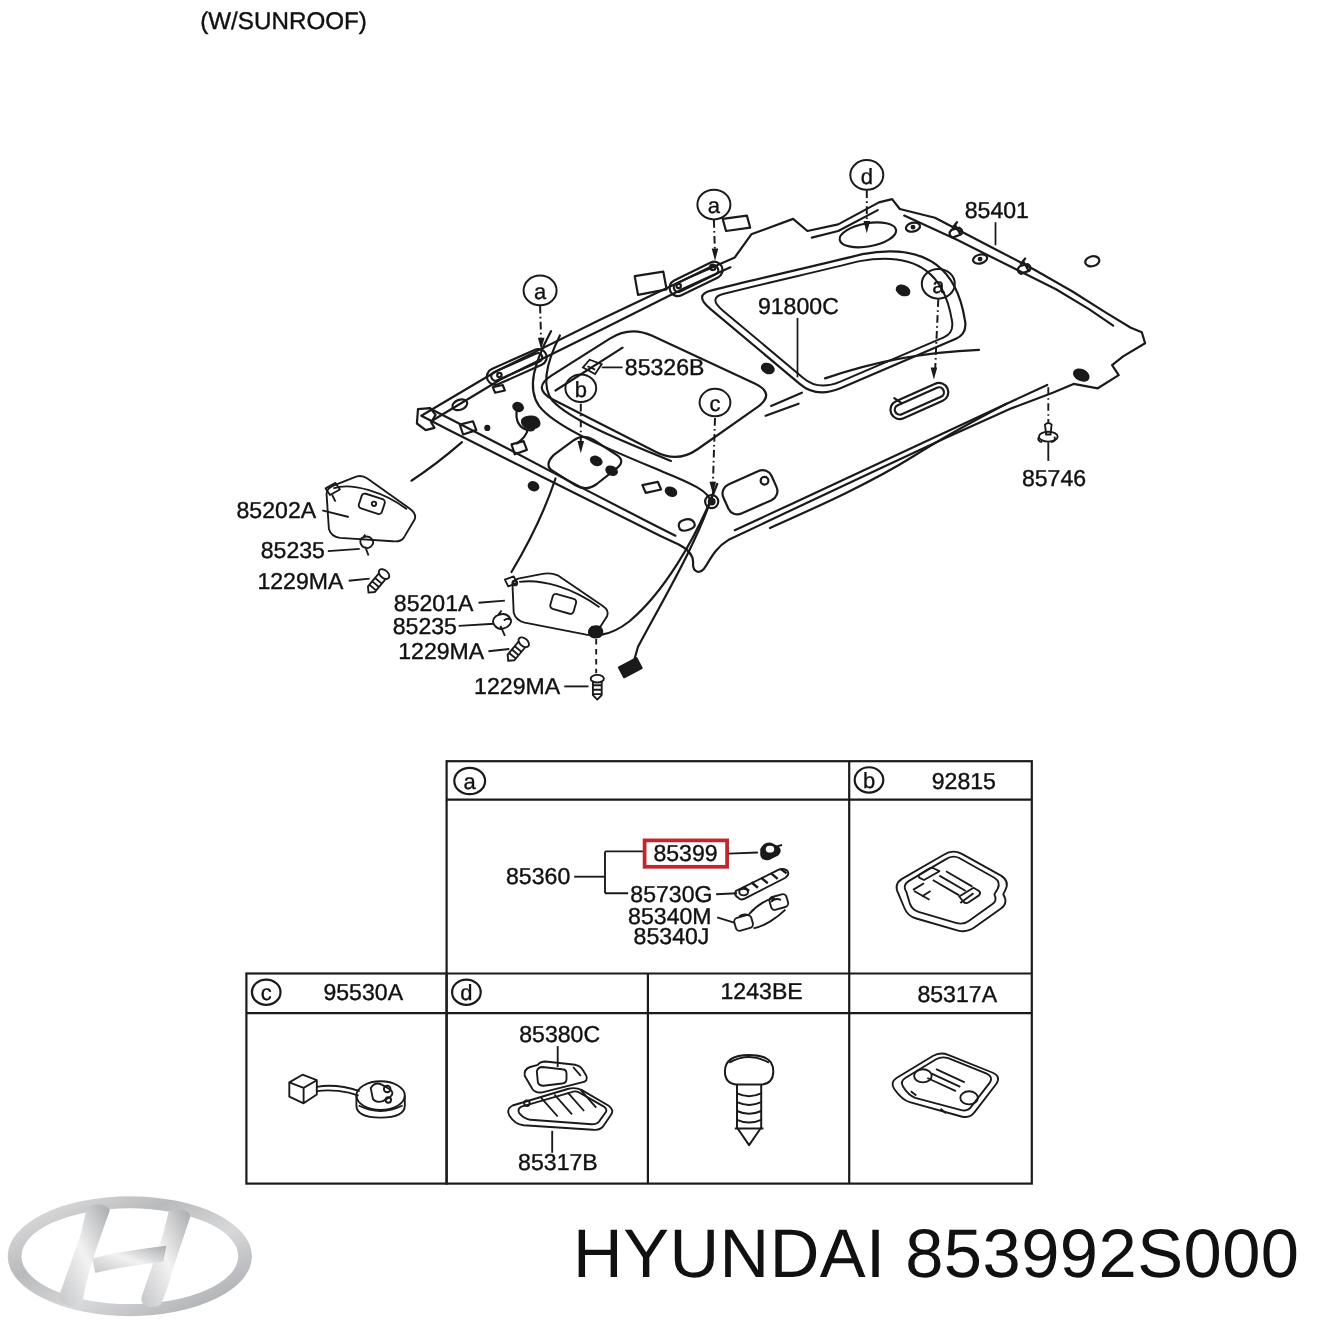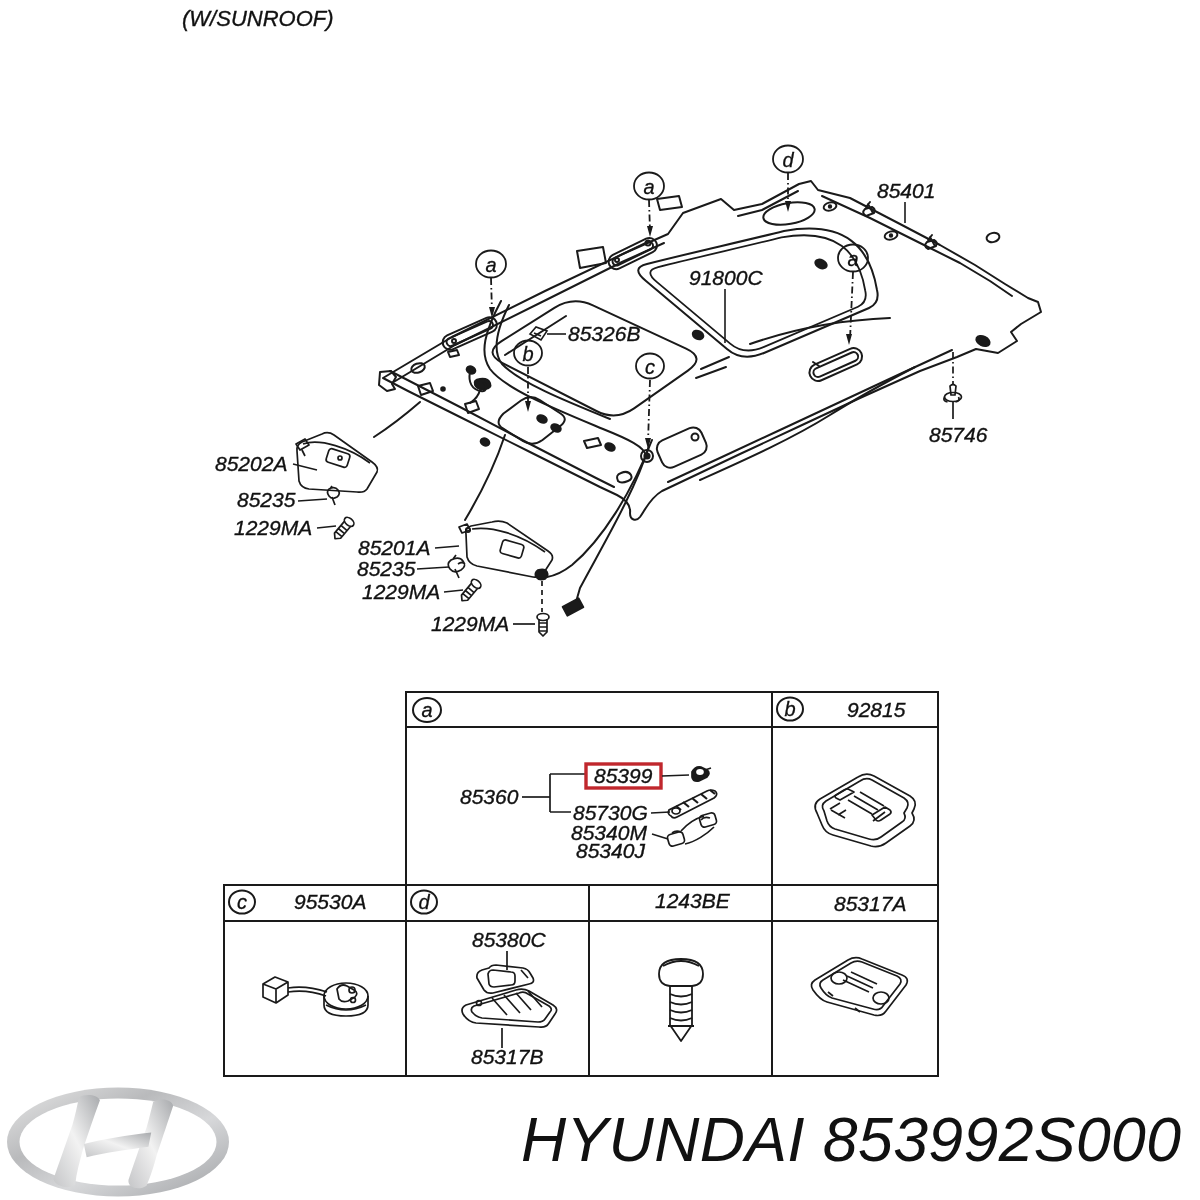--- a/index.html
+++ b/index.html
@@ -1,16 +1,16 @@
 <!DOCTYPE html>
 <html><head>
 <meta charset="utf-8">
 <style>
 html,body{margin:0;padding:0;background:#fff;}
-#page{width:1200px;height:1200px;position:relative;background:#d946ef;overflow:hidden;font-style:italic;}
+#page{width:1200px;height:1200px;position:relative;background:#d946ef;overflow:hidden;}
 text{font-family:"Liberation Sans",sans-serif;fill:#111;}
 .lb{font-size:21px;stroke:#111;stroke-width:0.35px;}
 .cl{font-size:20px;stroke:#111;stroke-width:0.3px;}
 path,line,ellipse,circle,rect,polyline{vector-effect:none;}
 </style>
 </head>
 <body>
 <div id="page">
 <svg width="1200" height="1200" viewBox="0 0 1200 1200">
 <defs>

